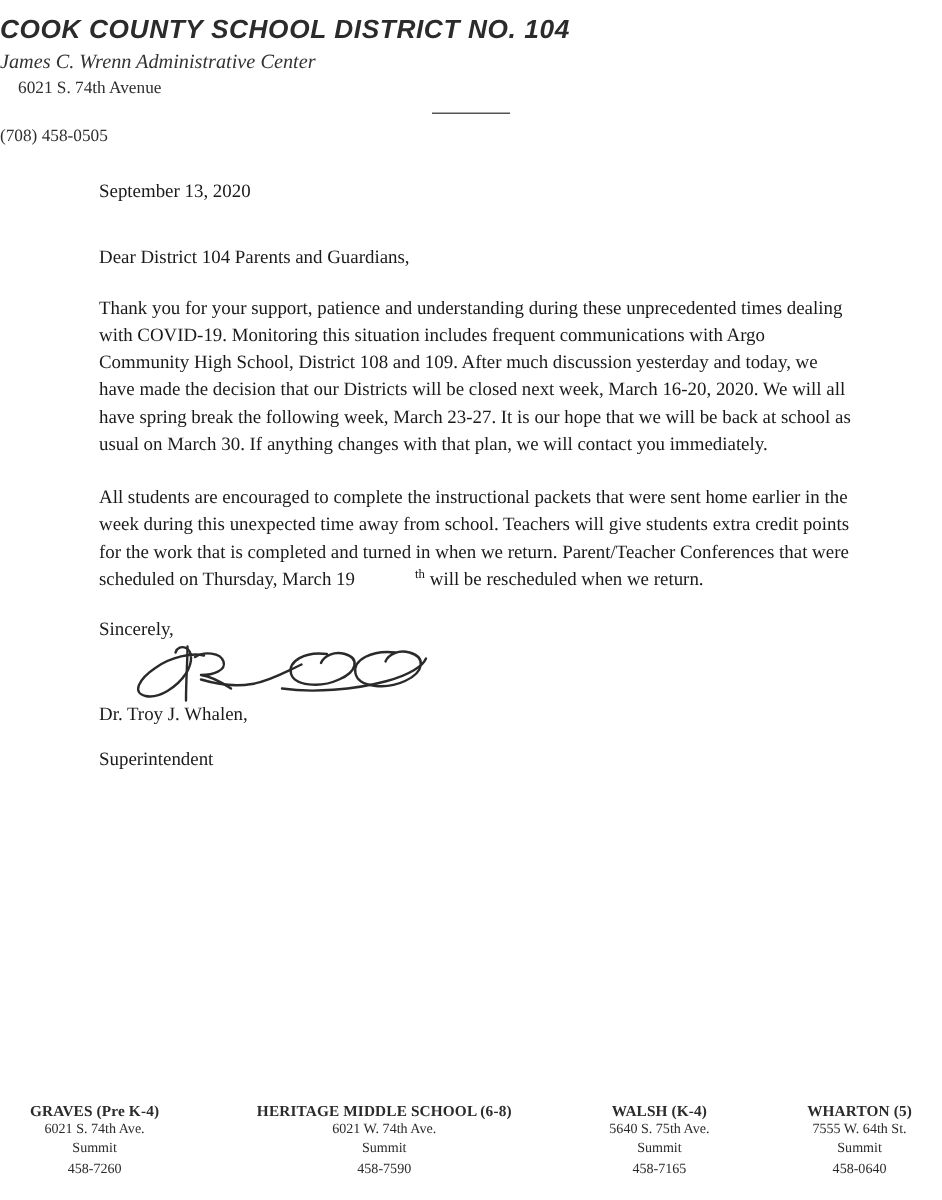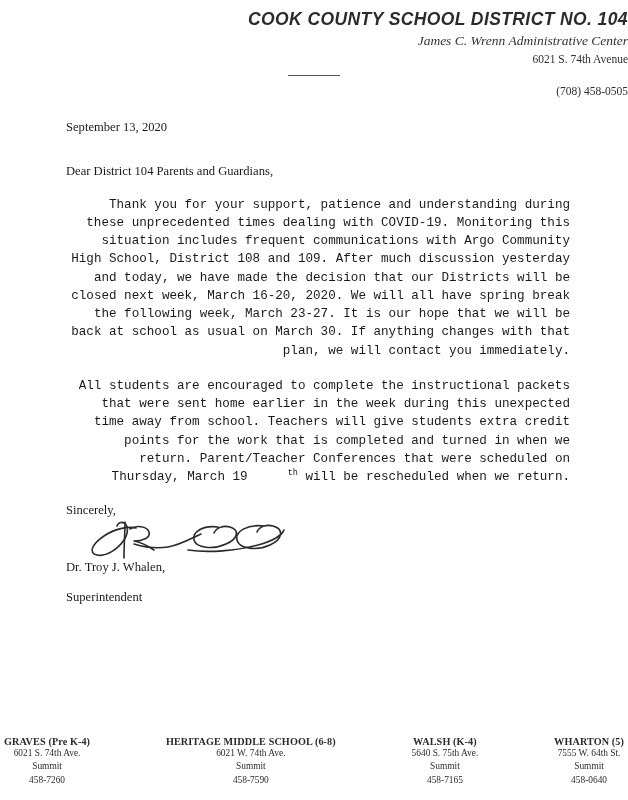--- a/index.html
+++ b/index.html
@@ -12,21 +12,21 @@
     width: 628px;
     height: 800px;
     position: relative;
     font-family: "Liberation Serif", serif;
     color: #1a1a1a;
     overflow: hidden;
   }
 
   
   .letterhead {
-    text-align: right;
+    text-align: left;
     padding-top: 9px;
   }
   .lh-title {
     font-family: "Liberation Sans", sans-serif;
     font-weight: bold;
     font-style: italic;
     font-size: 17.5px;
     letter-spacing: 0.4px;
     color: #2b2b2b;
     line-height: 1.15;
@@ -72,22 +72,21 @@
     line-height: 1.4;
   }
   .salutation {
     font-size: 12.6px;
     margin-top: 27px;
   }
   .para {
     font-size: 12.6px;
     line-height: 1.45;
     margin-top: 17px;
-    text-align: right;
-    font-family: Liberation Mono, monospace;
+    text-align: left;
   }
   .para sup {
     font-size: 0.68em;
     vertical-align: super;
     line-height: 0;
     padding-left: 40px;
   }
   .closing {
     font-size: 12.6px;
     margin-top: 17px;
@@ -116,21 +115,21 @@
 
   
   .footer {
     position: absolute;
     left: 0;
     top: 736px;
     width: 628px;
     display: flex;
     justify-content: space-between;
     align-items: center;
-    padding: 0 4px;
+    padding: 0 20px;
     box-sizing: border-box;
   }
   .school {
     text-align: center;
     font-family: "Liberation Serif", serif;
     color: #2b2b2b;
     flex: 0 0 auto;
   }
   .school-name {
     font-size: 10.2px;

